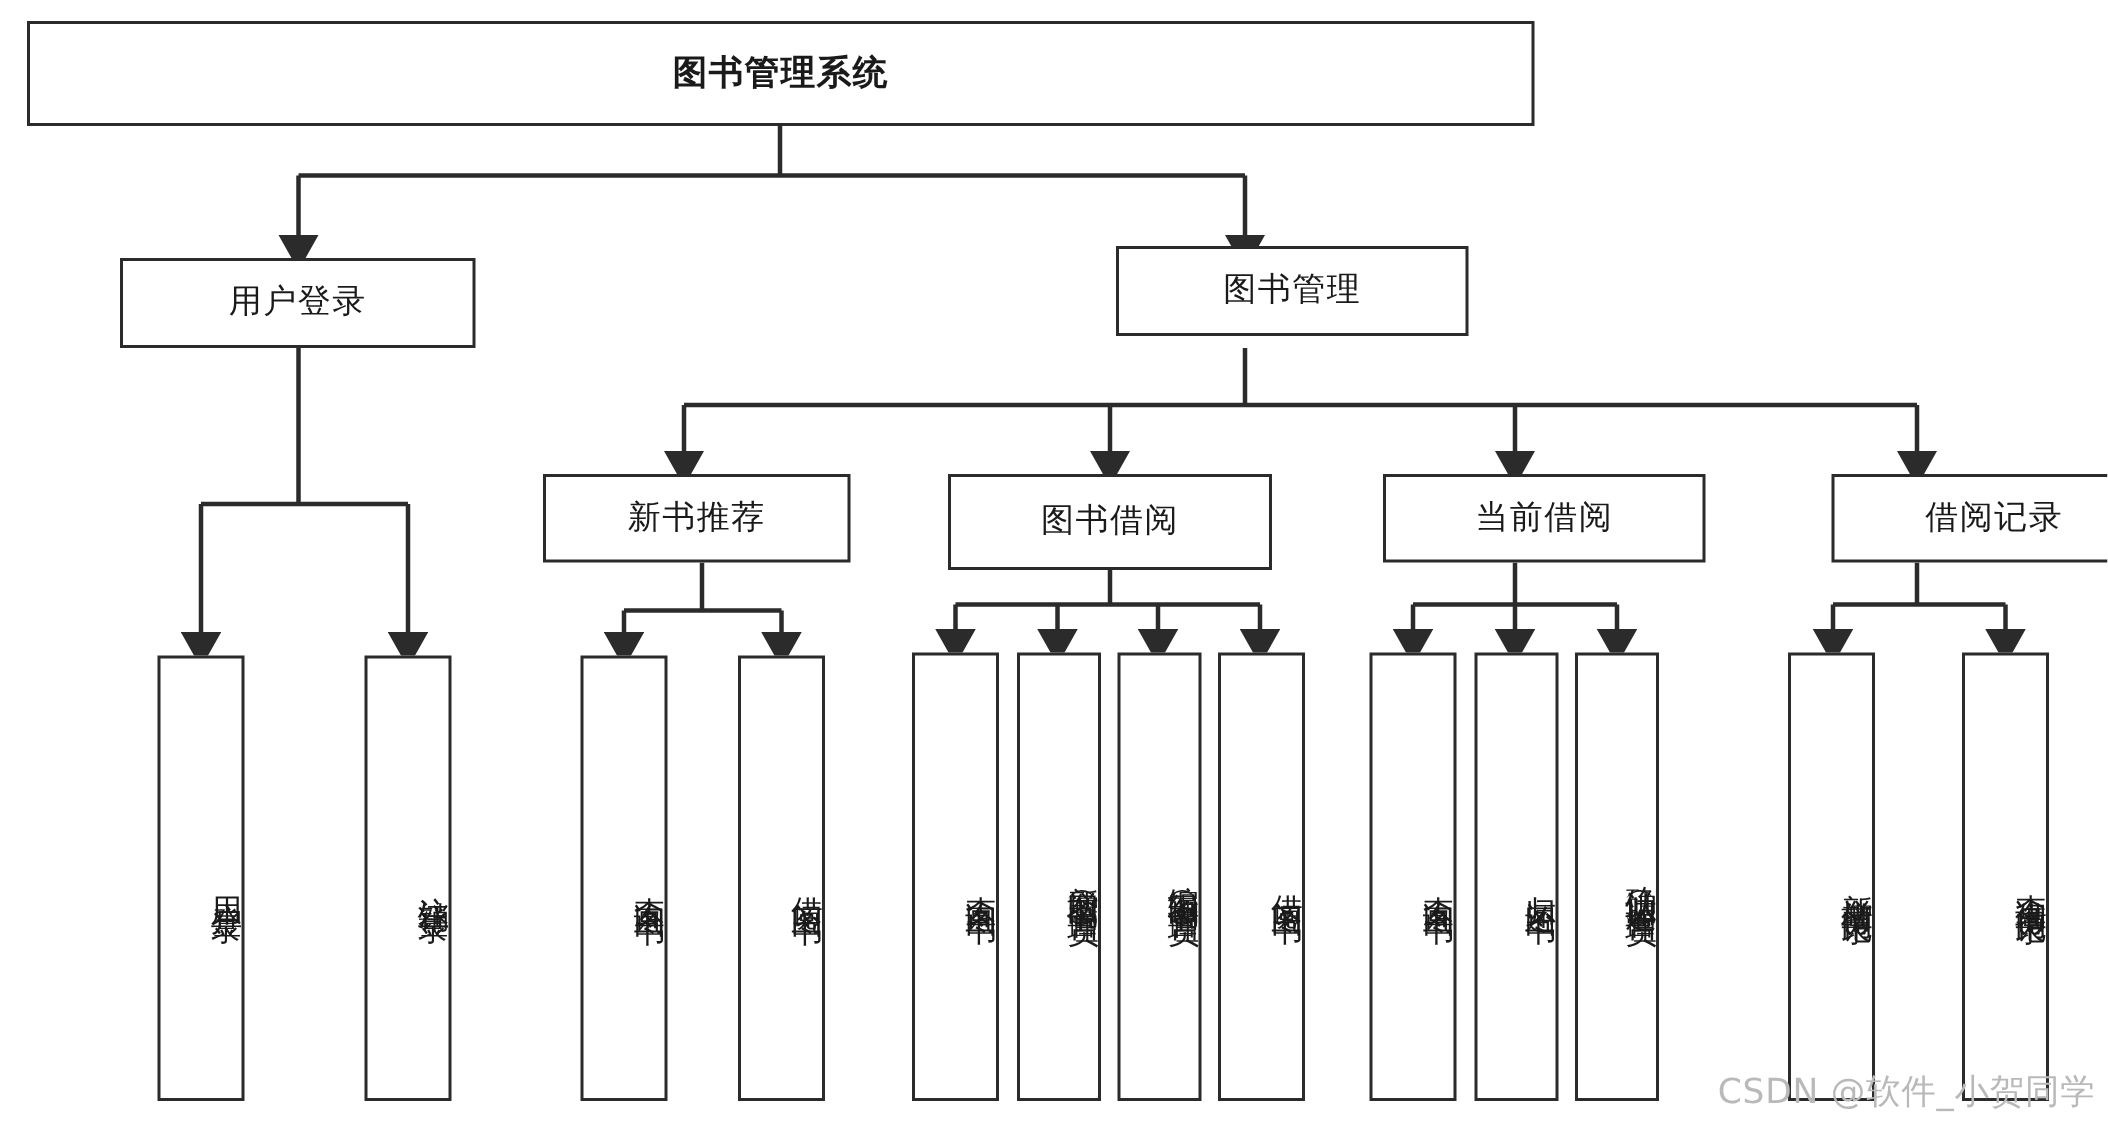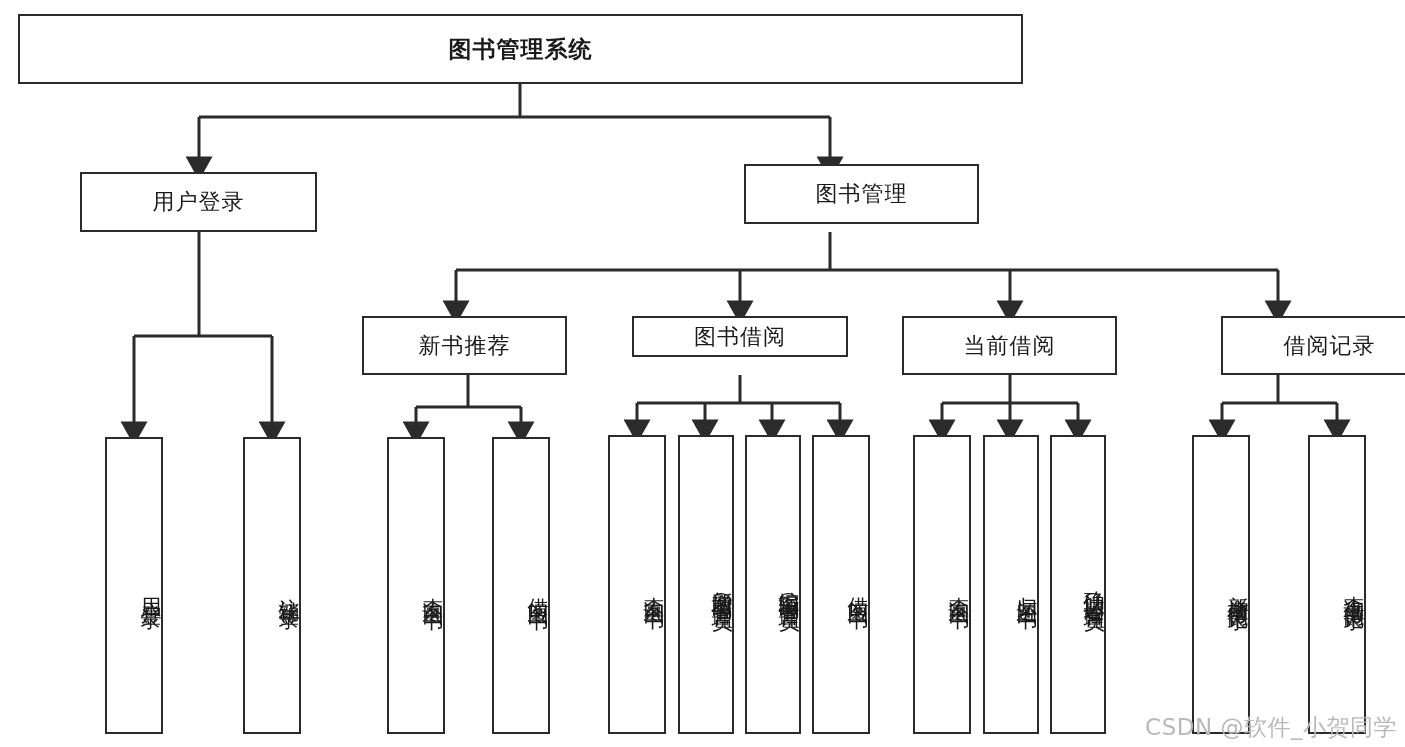--- a/index.html
+++ b/index.html
@@ -135,24 +135,24 @@
   <div class="node horiz" style="left:80px; top:172px; width:237px; height:60px;">
     <span>用户登录</span>
   </div>
   <div class="node horiz" style="left:712px; top:164px; width:235px; height:60px;margin-left:32px;">
     <span>图书管理</span>
   </div>
 
   <div class="node horiz" style="left:362px; top:316px; width:205px; height:59px;">
     <span>新书推荐</span>
   </div>
-  <div class="node horiz" style="left:632px; top:316px; width:216px; height:41px;">
+  <div class="node horiz" style="left:632px; top:316px; width:216px; height:64px;">
     <span>图书借阅</span>
   </div>
-  <div class="node horiz" style="left:902px; top:316px; width:215px; height:59px;">
+  <div class="node horiz" style="left:922px; top:316px; width:215px; height:59px;">
     <span>当前借阅</span>
   </div>
   <div class="node horiz" style="left:1221px; top:316px; width:217px; height:59px;">
     <span>借阅记录</span>
   </div>
 
   <div class="node vert" style="left:105px; top:437px; width:58px; height:297px;">
     <span class="vlabel">用户登录</span>
   </div>
   <div class="node vert" style="left:243px; top:437px; width:58px; height:297px;">

